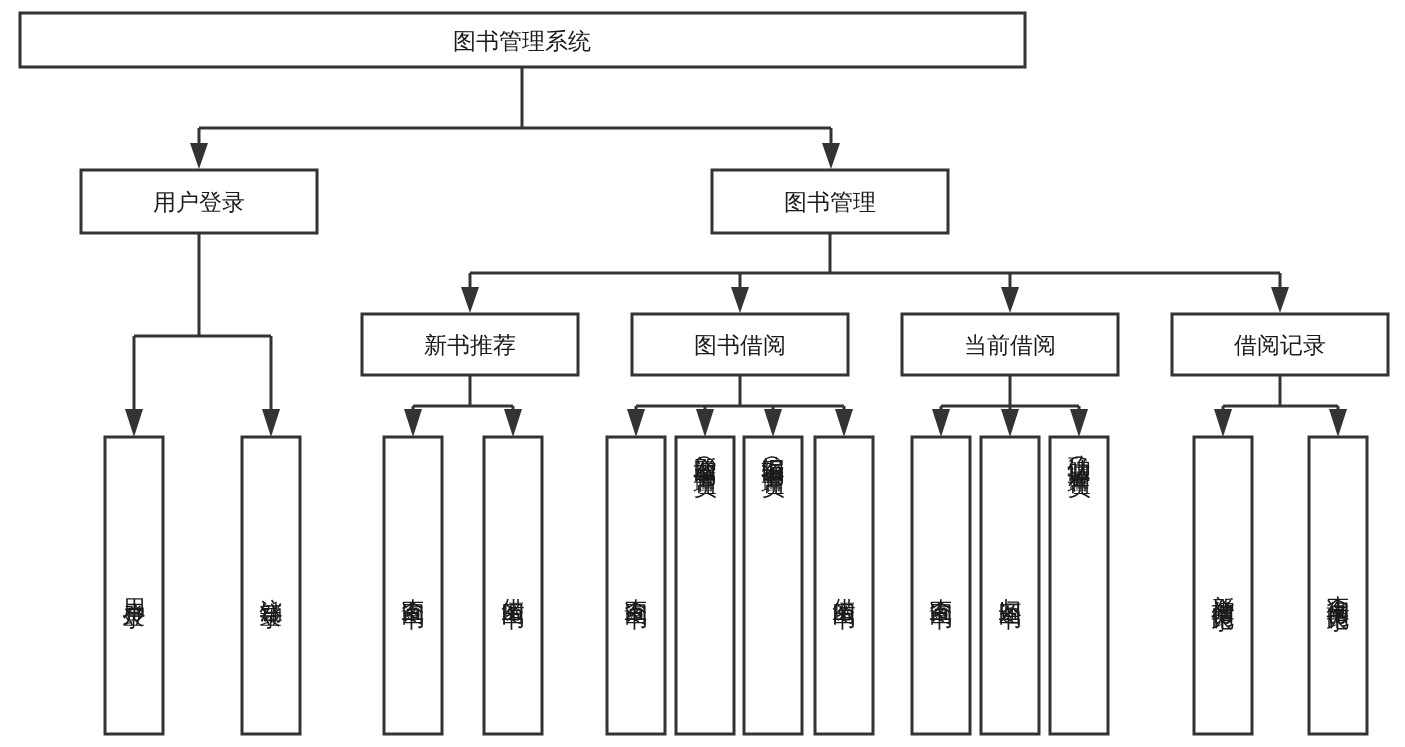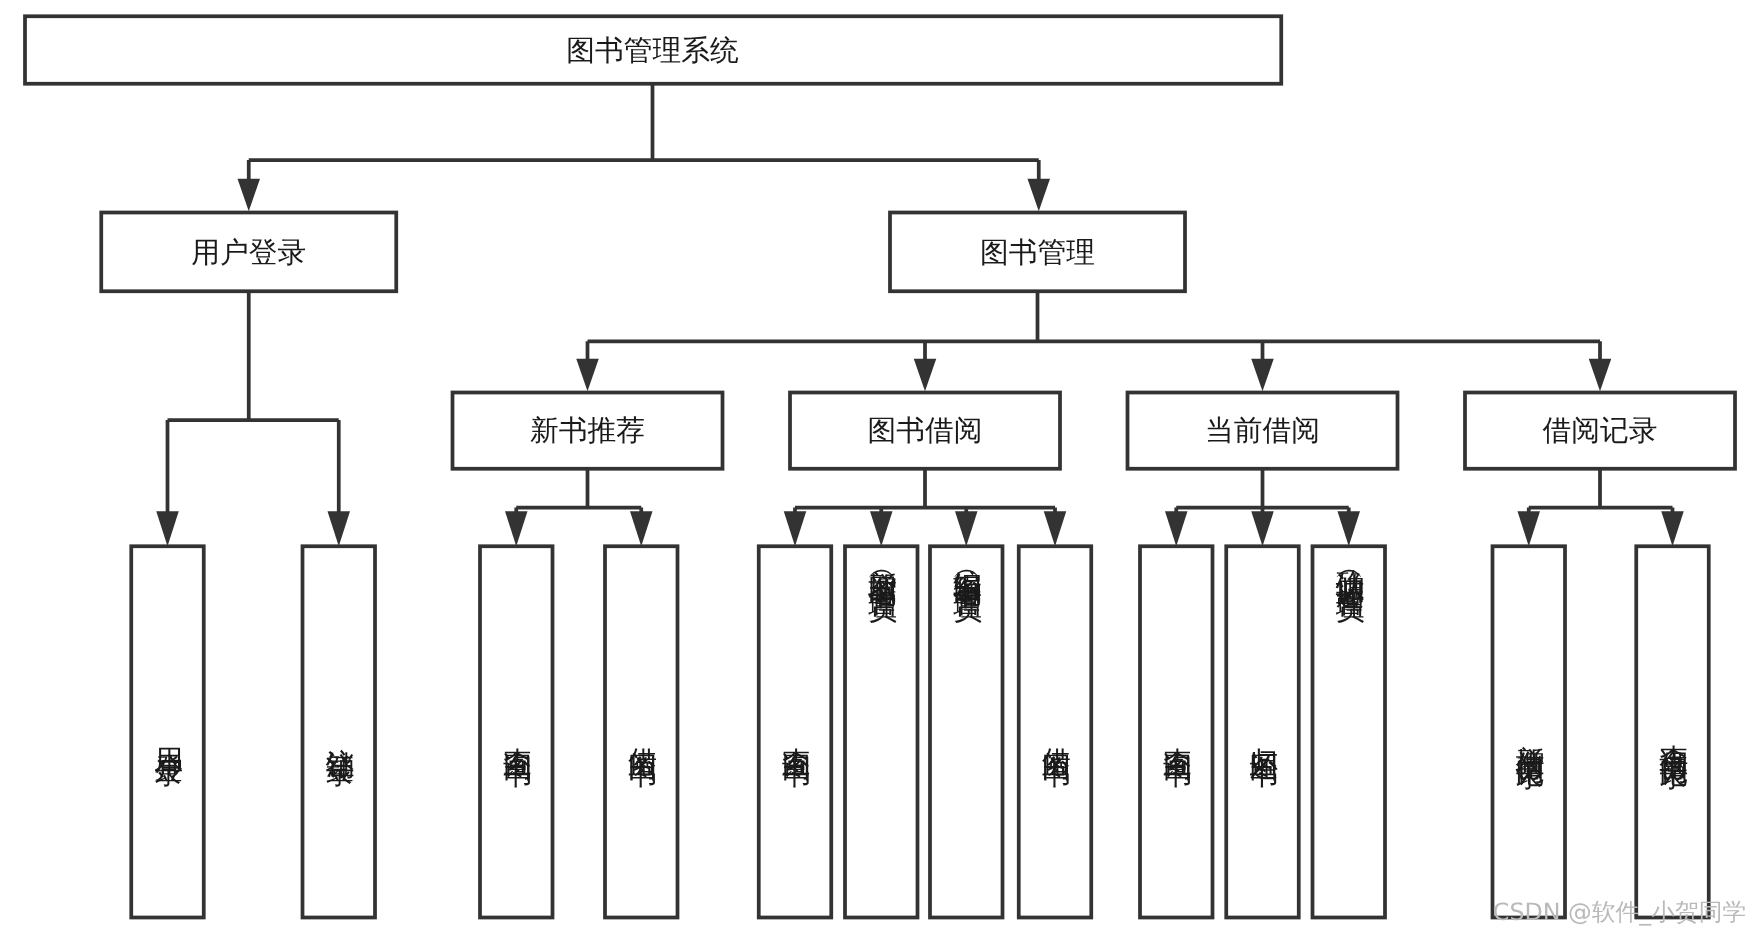--- a/index.html
+++ b/index.html
@@ -252,14 +252,13 @@
     <span class="leaf-label">确认归还（管理员）</span>
   </div>
 
   <div class="leaf-label-wrap" style="left:1194px; top:437px; width:58px; height:297px;">
     <span class="leaf-label">新增借阅记录</span>
   </div>
   <div class="leaf-label-wrap" style="left:1309px; top:437px; width:58px; height:297px;">
     <span class="leaf-label">查询借阅记录</span>
   </div>
 
-  <div class="watermark">CSDN @软件_小贺同学</div>
 </div>
 
 </body></html>

